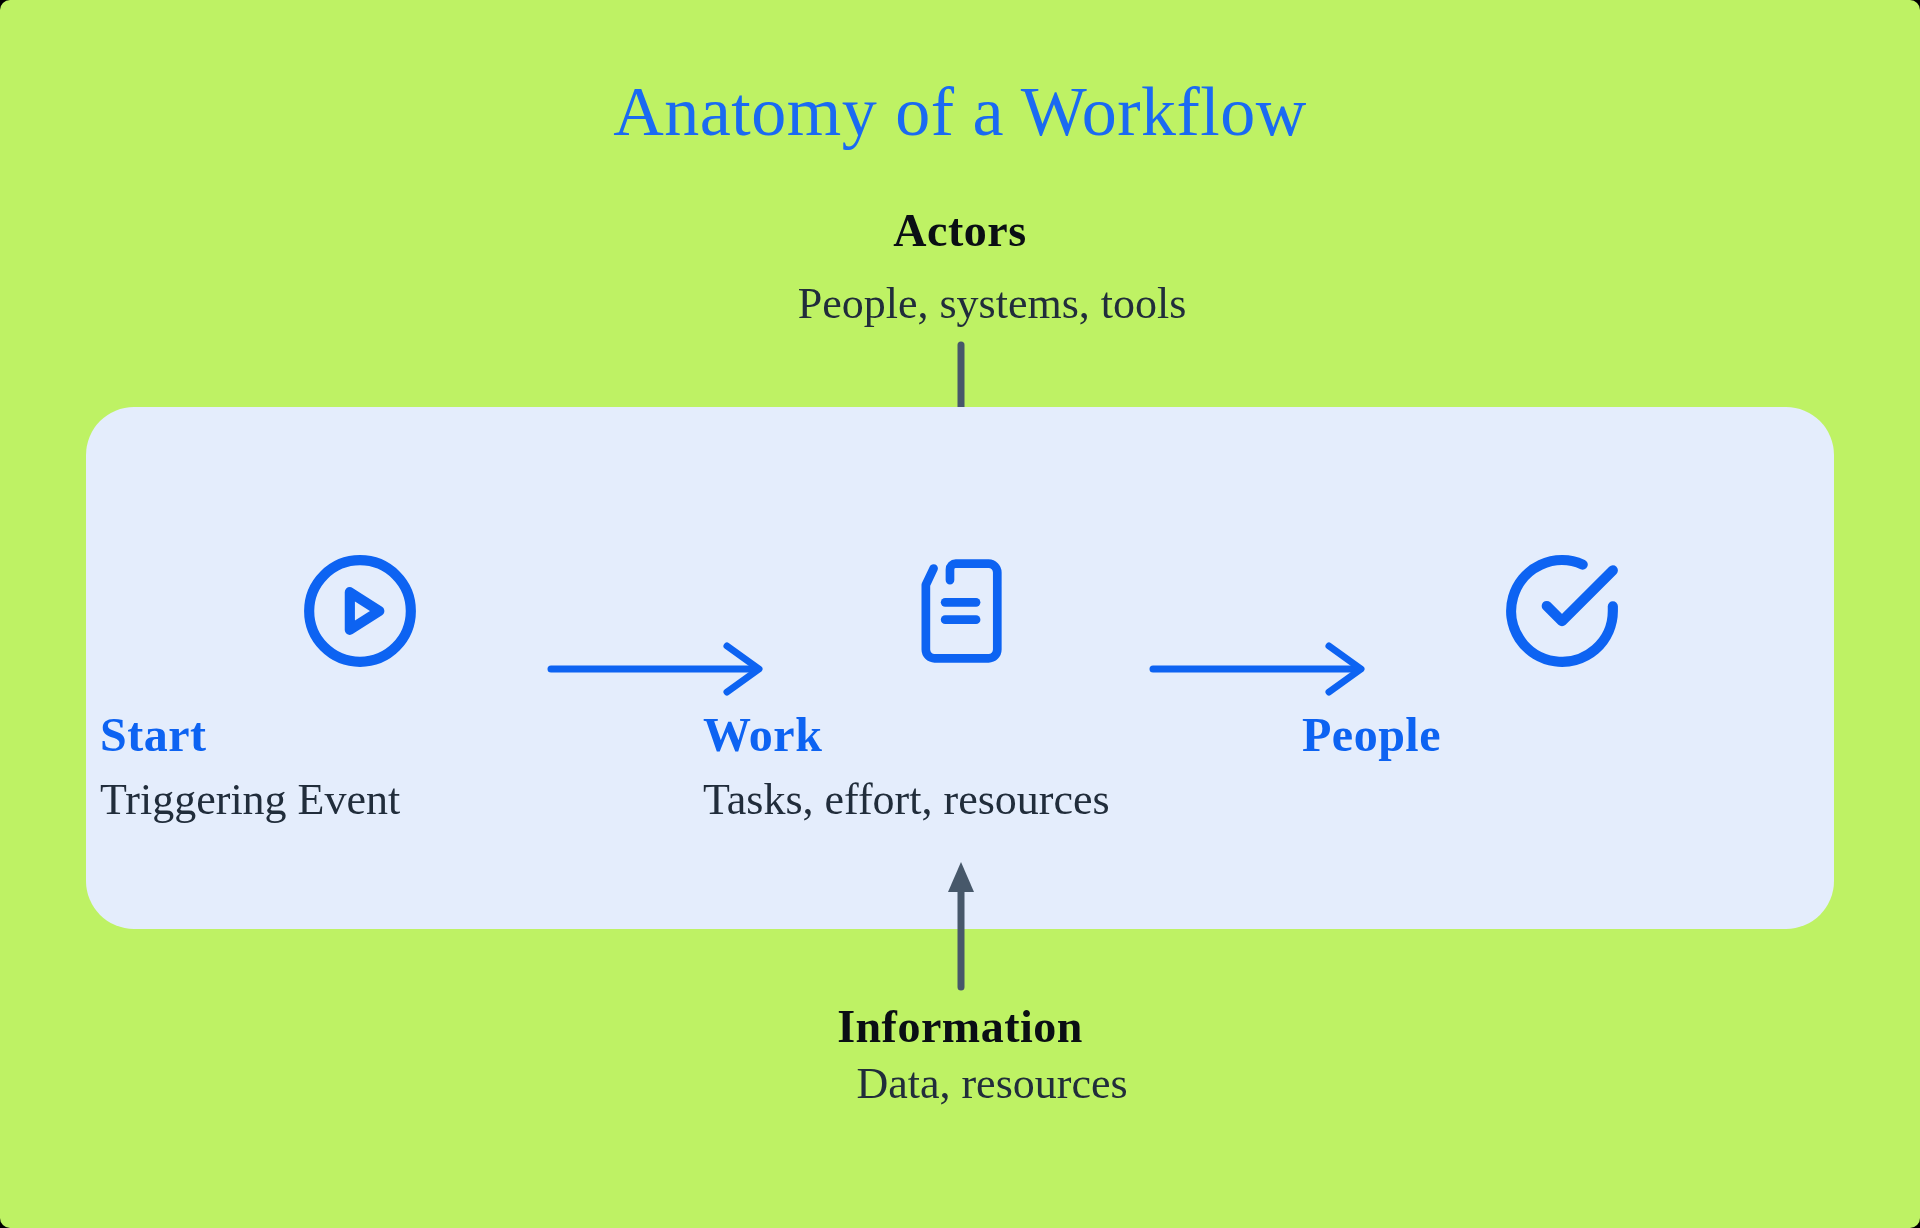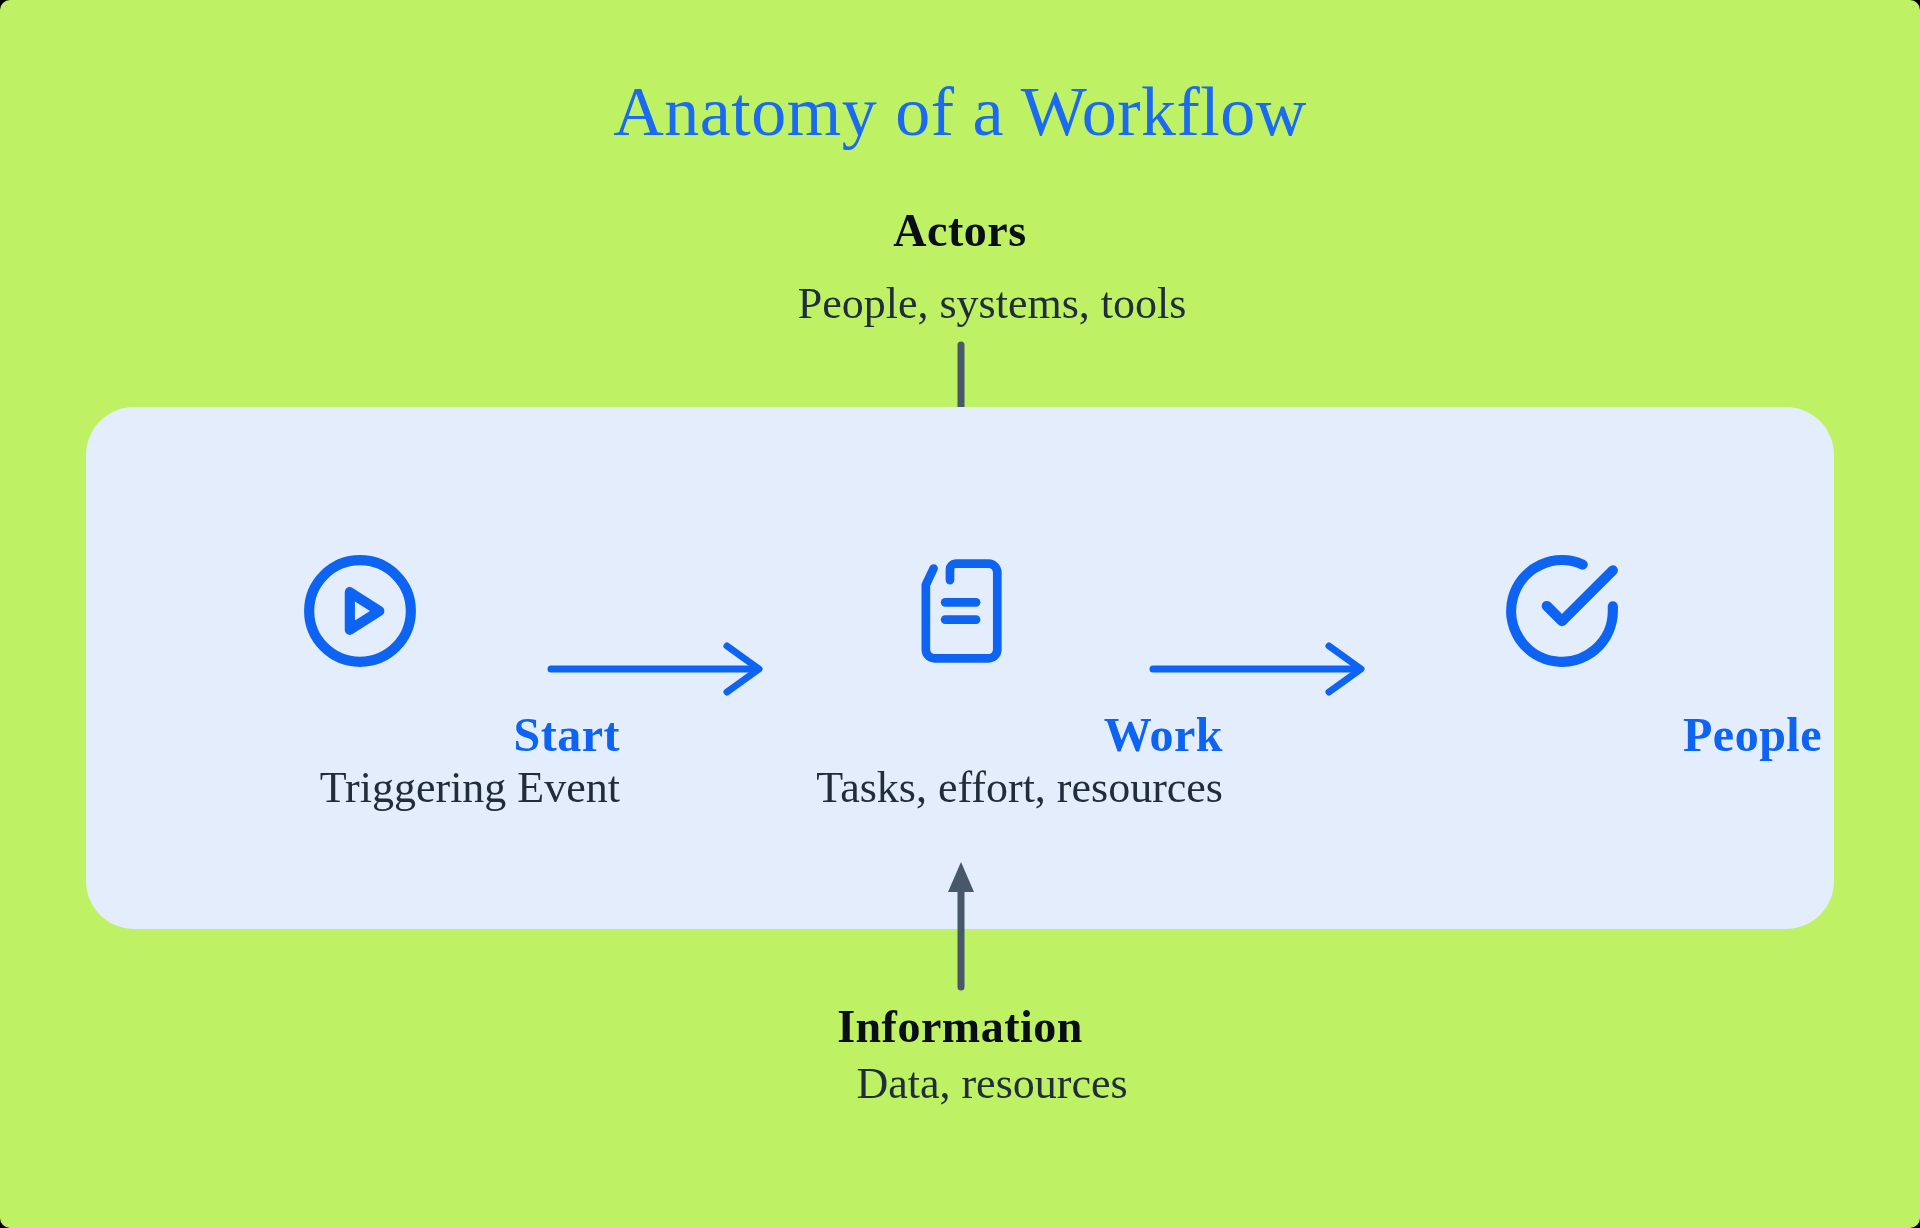--- a/index.html
+++ b/index.html
@@ -27,27 +27,27 @@
   .info-label{top:1000px;}
   .info-sub{top:1058px;}
 
   .band{position:absolute;left:86px;top:407px;width:1748px;height:522px;
         background:var(--band);border-radius:48px;}
 
   .v-arrow{position:absolute;width:40px;height:132px;color:var(--dark-arrow);}
   .arrow-into-band{left:941px;top:340px;}
   .arrow-from-info{left:941px;top:860px;}
 
-  .col{position:absolute;top:549px;width:520px;text-align:right;}
+  .col{position:absolute;top:549px;width:520px;text-align:left;}
   .col-start{left:100px;}
   .col-work{left:703px;}
   .col-result{left:1302px;}
   .node-icon{height:124px;display:flex;align-items:center;justify-content:center;color:var(--accent);}
   .node-label{margin-top:34px;font-size:48px;font-weight:bold;color:var(--accent);letter-spacing:.5px;}
-  .node-sub{margin-top:0;font-size:44px;color:var(--text-sub);}
+  .node-sub{margin-top:12px;font-size:44px;color:var(--text-sub);}
 
   .h-arrow{position:absolute;top:639px;width:234px;height:60px;color:var(--accent);}
   .h-arrow-1{left:543px;}
   .h-arrow-2{left:1145px;}
 
   svg{display:block;}
 </style>
 </head>
 <body>
 

